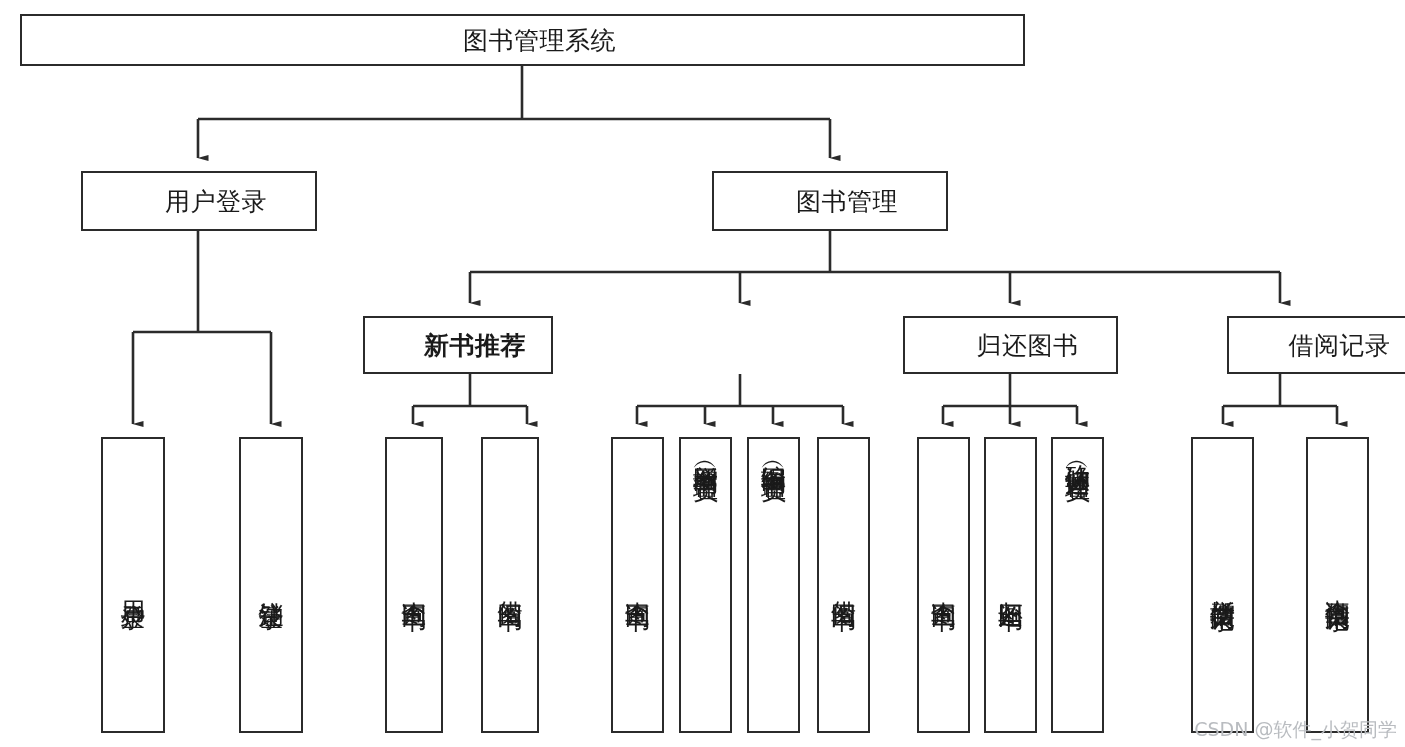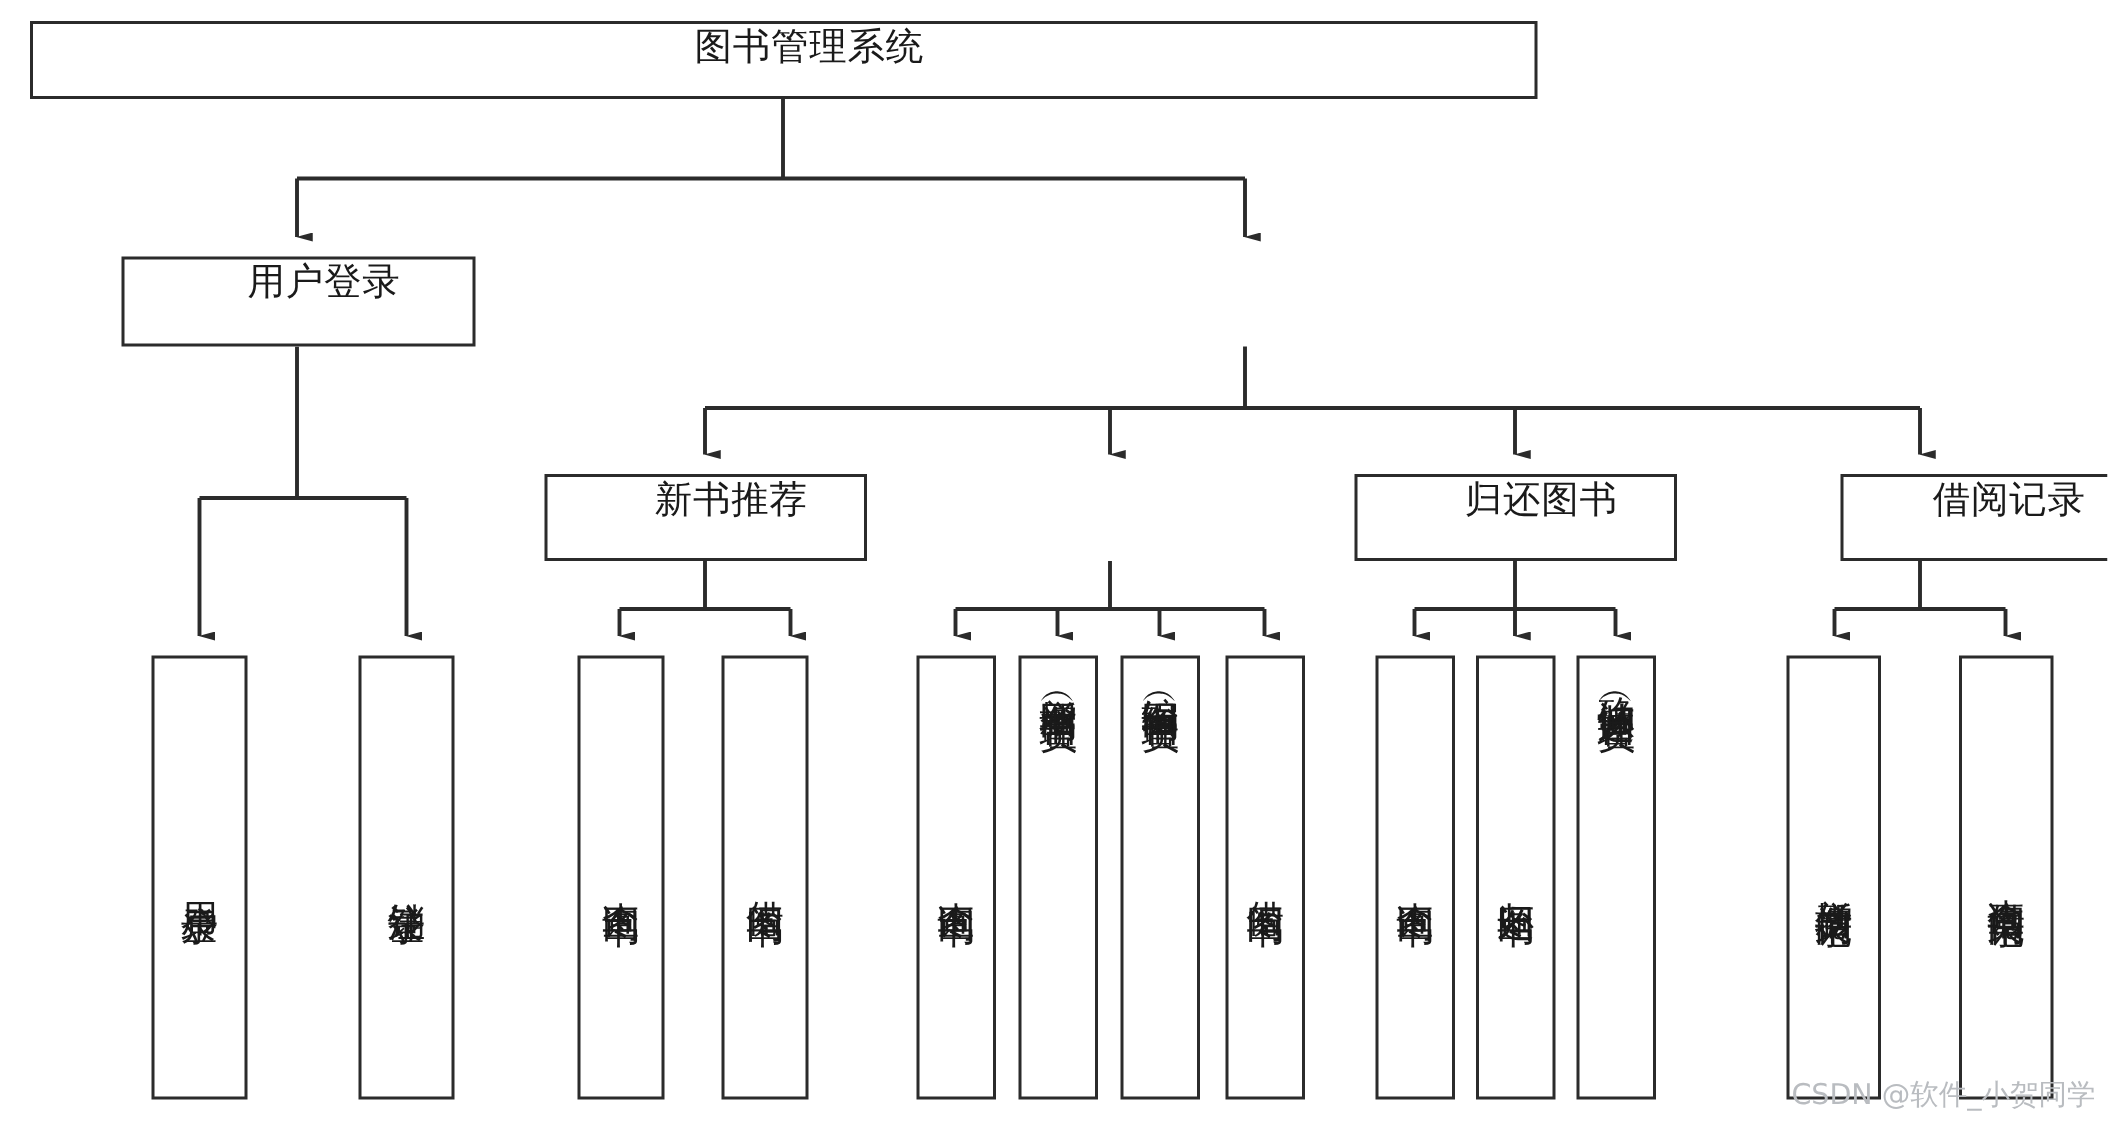--- a/index.html
+++ b/index.html
@@ -25,20 +25,21 @@
     width: 1405px;
     height: 747px;
     pointer-events: none;
   }
   .node {
     position: absolute;
     box-sizing: border-box;
     border: 2.5px solid #2b2b2b;
     background: #ffffff;
     display: flex;
+    align-items: center;
     justify-content: center;
     color: #1a1a1a;
     z-index: 2;
     padding-left: 34px;
   }
   .node .label {
     display: block;
     text-align: center;
     line-height: 1.16;
     letter-spacing: 0.5px;
@@ -137,22 +138,25 @@
   </svg>
 
   <div class="node root horiz" style="left:20px; top:14px; width:1005px; height:52px;">
     <span class="label">图书管理系统</span>
   </div>
 
   <div class="node horiz" style="left:81px; top:171px; width:236px; height:60px;">
     <span class="label">用户登录</span>
   </div>
 
-
-  <div class="node horiz" style="left:363px; top:316px; width:215px; height:58px;">
+  <div class="node horiz" style="left:712px; top:171px; width:236px; height:60px;">
+    <span class="label">图书管理</span>
+  </div>
+
+  <div class="node horiz" style="left:363px; top:316px; width:190px; height:58px;font-weight:bold;">
     <span class="label">新书推荐</span>
   </div>
 
 
   <div class="node horiz" style="left:903px; top:316px; width:215px; height:58px;">
     <span class="label">归还图书</span>
   </div>
 
   <div class="node horiz" style="left:1227px; top:316px; width:191px; height:58px;">
     <span class="label">借阅记录</span>

